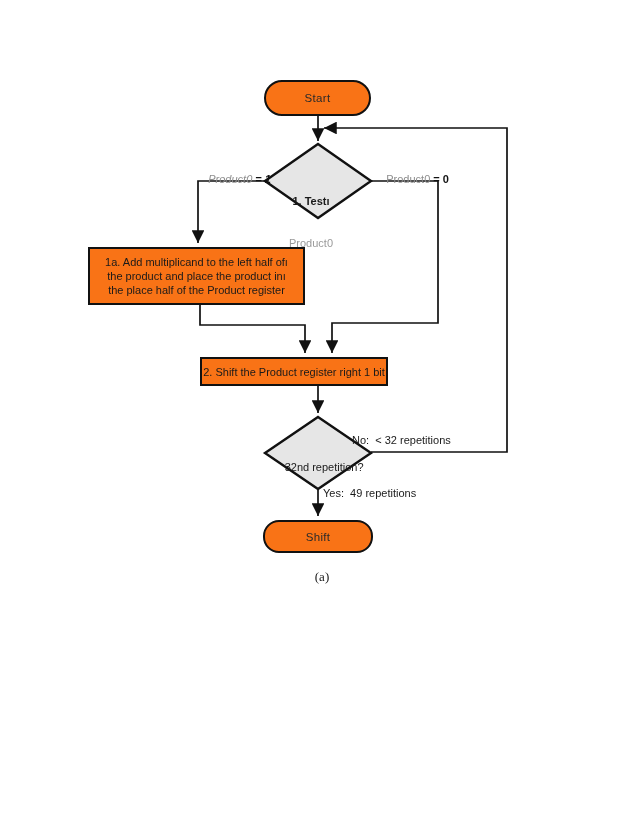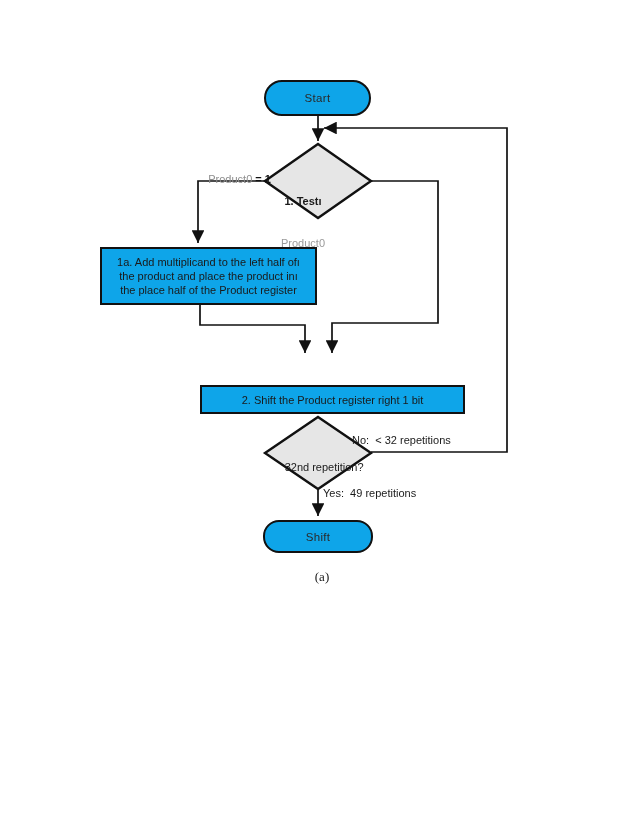--- a/index.html
+++ b/index.html
@@ -13,21 +13,21 @@
     overflow: hidden;
   }
   .canvas svg.wires {
     position: absolute;
     left: 0; top: 0;
     width: 638px; height: 826px;
   }
   .node {
     position: absolute;
     box-sizing: border-box;
-    background: #0ea5e9;
+    background: #f97316;
     border: 2px solid #111111;
     display: flex;
     align-items: center;
     justify-content: center;
     text-align: center;
   }
   .terminal { border-radius: 18px; font-size: 11.5px; letter-spacing: .3px; color: #2a2a2a; }
   .process  { font-size: 11px; line-height: 14px; color: #1a1a1a; }
   .process .lines { width: 100%; }
   .lbl {
@@ -84,38 +84,41 @@
     <path d="M318,489 V516" fill="none" stroke="#111111" stroke-width="1.7" marker-end="url(#arrow)"></path>
 
     <polygon points="318,144 371,181 318,218 265,181" fill="#e6e6e6" stroke="#111111" stroke-width="2.4"></polygon>
     <polygon points="318,417 371,453 318,489 265,453" fill="#e6e6e6" stroke="#111111" stroke-width="2.4"></polygon>
   </svg>
 
   <div class="node terminal" style="left:264px; top:80px; width:107px; height:36px;">
     <span>Start</span>
   </div>
 
-  <div class="diamond-text" style="left:238px; top:166px;">
+  <div class="diamond-text" style="left:246px; top:166px;">
     <div class="title">1. Testı</div>
     <div class="subtitle">Product0</div>
   </div>
 
-  <div class="lbl" style="left:196px; top:161px;">
+  <div class="lbl" style="left:196px; top:161px;font-style:italic;">
     <span class="muted">Product0 </span><span class="cond">= 1</span>
   </div>
+  <div class="lbl" style="left:374px; top:161px;">
+    <span class="muted">Product0 </span><span class="cond">= 0</span>
+  </div>
 
-  <div class="node process" style="left:100px; top:247px; width:217px; height:58px;">
+  <div class="node process" style="left:88px; top:247px; width:217px; height:58px;">
     <div class="lines">
       <div>1a. Add multiplicand to the left half ofı</div>
       <div>the product and place the product inı</div>
       <div>the place half of the Product register</div>
     </div>
   </div>
 
-  <div class="node process" style="left:200px; top:357px; width:265px; height:29px;margin-top:28px;">
+  <div class="node process" style="left:200px; top:357px; width:188px; height:29px;">
     <span>2. Shift the Product register right 1 bit</span>
   </div>
 
   <div class="diamond-text" style="left:253px; top:446px;">
     <span>32nd repetition?</span>
   </div>
 
   <div class="lbl" style="left:352px; top:434px;">No:  &lt; 32 repetitions</div>
   <div class="lbl" style="left:323px; top:487px;">Yes:  49 repetitions</div>
 

